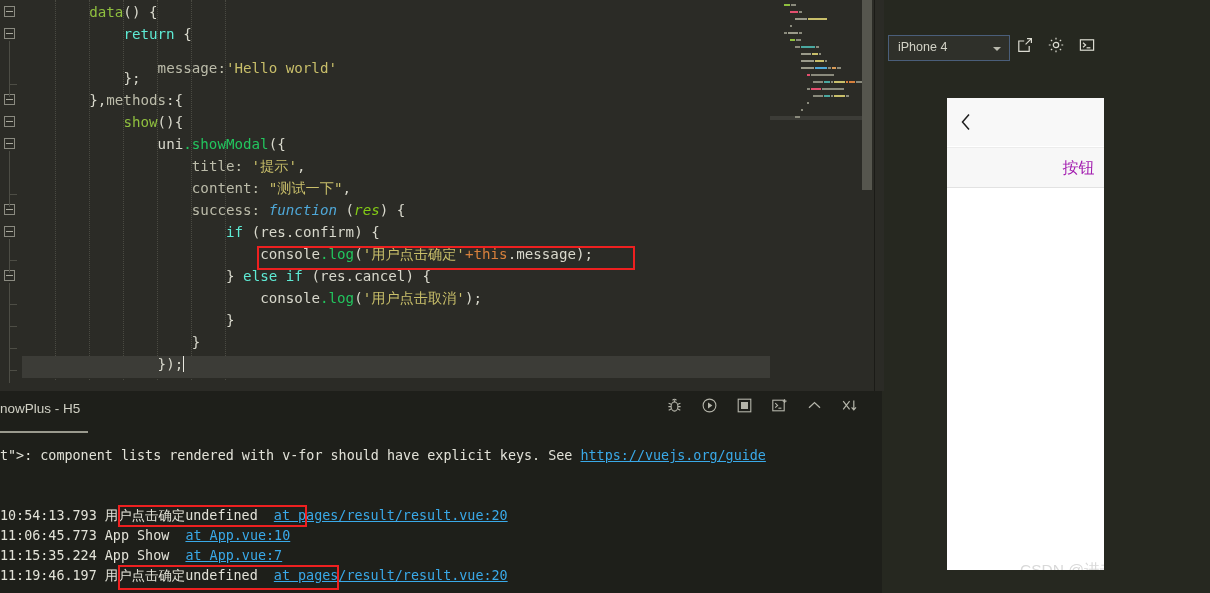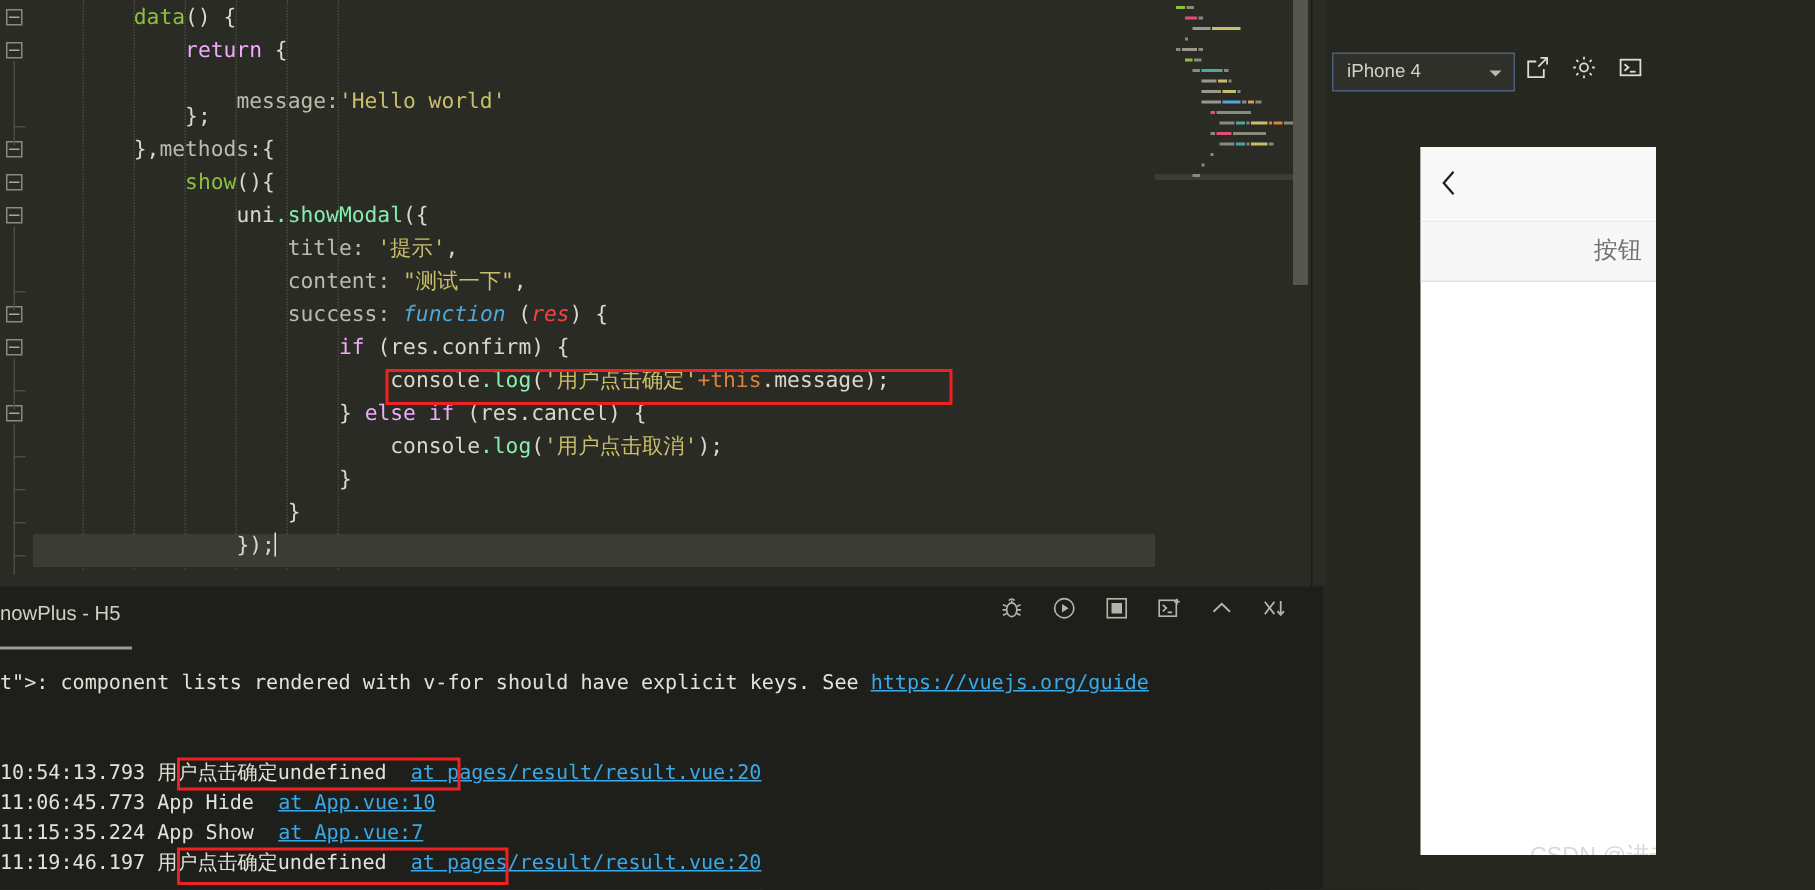--- a/index.html
+++ b/index.html
@@ -66,27 +66,27 @@
   }
   .cur-line {
     position: absolute; left: 22px; top: 356px;
     width: 748px; height: 22px;
     background: #3c3c37;
   }
   .caret {
     display: inline-block; width: 1px; height: 16px;
     background: #e8e8e0; vertical-align: -3px;
   }
-  .k-kw      { color: #f0abfc; }   
+  .k-kw      { color: #5eead4; }   
   .k-fn      { color: #8fbf3f; }   
   .k-ital    { color: #4fa8d8; font-style: italic; }
-  .k-param   { color: #ef4444; font-style: italic; }
+  .k-param   { color: #84cc16; font-style: italic; }
   .k-prop    { color: #bcbcaa; }
   .k-str     { color: #c9bf6a; }
-  .k-meth    { color: #86efac; }
+  .k-meth    { color: #22c55e; }
   .k-plain   { color: #d8d8cc; }
   .k-this    { color: #d8803c; }
   .k-punct   { color: #d8d8cc; }
 
   .redbox {
     position: absolute;
     border: 2px solid #ee2020;
     box-sizing: border-box;
     pointer-events: none;
   }
@@ -217,21 +217,21 @@
     position: absolute; left: 13px; top: 14px;
     width: 12px; height: 20px;
   }
   #device-button {
     position: absolute; left: 0; top: 49px;
     width: 263px; height: 41px;
     background: #f7f7f7;
     border-top: 1px solid #ececec;
     border-bottom: 1px solid #e2e2e2;
     box-sizing: border-box;
-    color: #737373;
+    color: #a21caf;
     font-family: "Liberation Sans", sans-serif;
     font-size: 16px;
     text-align: center;
     line-height: 39px;
   }
   #watermark {
     position: absolute; right: 8px; top: 462px;
     color: #d9d9d9;
     font-family: "Liberation Sans", sans-serif;
     font-size: 15.5px;
@@ -409,21 +409,21 @@
             <path d="M2.2 4.2 L8.6 12.4 M8.6 4.2 L2.2 12.4"></path>
             <path d="M12.8 3.6 L12.8 12.6 M10.6 10.4 L12.8 12.9 L15.0 10.4"></path>
           </svg>
         </span>
       </div>
     </div>
 
     <div id="console-body">
         <div class="log-line" style="top: 14px;"><span>t"&gt;: component lists rendered with v-for should have explicit keys. See </span><span class="lnk">https://vuejs.org/guide</span></div>
         <div class="log-line" style="top: 74px;"><span>10:54:13.793 </span><span>用户点击确定undefined</span><span>  </span><span class="lnk">at pages/result/result.vue:20</span></div>
-        <div class="log-line" style="top: 94px;"><span>11:06:45.773 App Hide  </span><span class="lnk">at App.vue:10</span></div>
+        <div class="log-line" style="top: 94px;"><span>11:06:45.773 App Show  </span><span class="lnk">at App.vue:10</span></div>
         <div class="log-line" style="top: 114px;"><span>11:15:35.224 App Show  </span><span class="lnk">at App.vue:7</span></div>
         <div class="log-line" style="top: 134px;"><span>11:19:46.197 </span><span>用户点击确定undefined</span><span>  </span><span class="lnk">at pages/result/result.vue:20</span></div>
       </div>
     <div id="console-right-edge"></div>
   </div>
 
   <div id="browser-pane">
 
 
     <div id="device-select">

